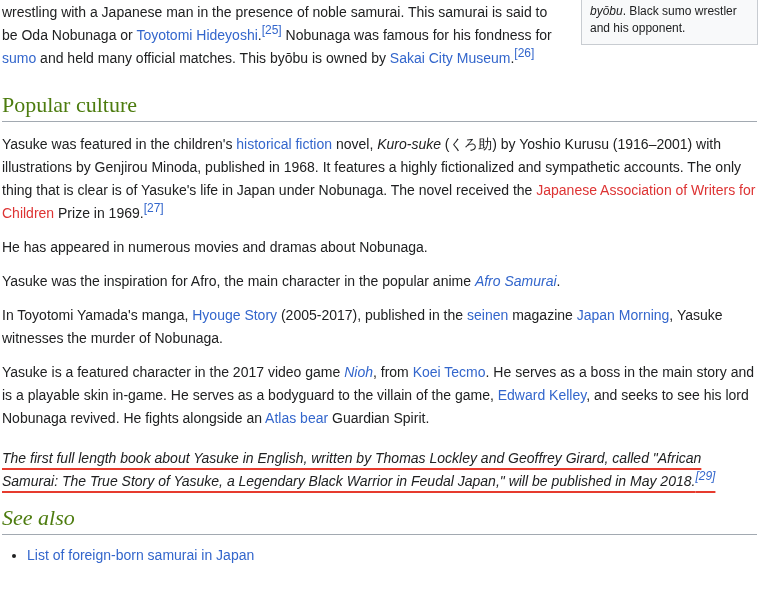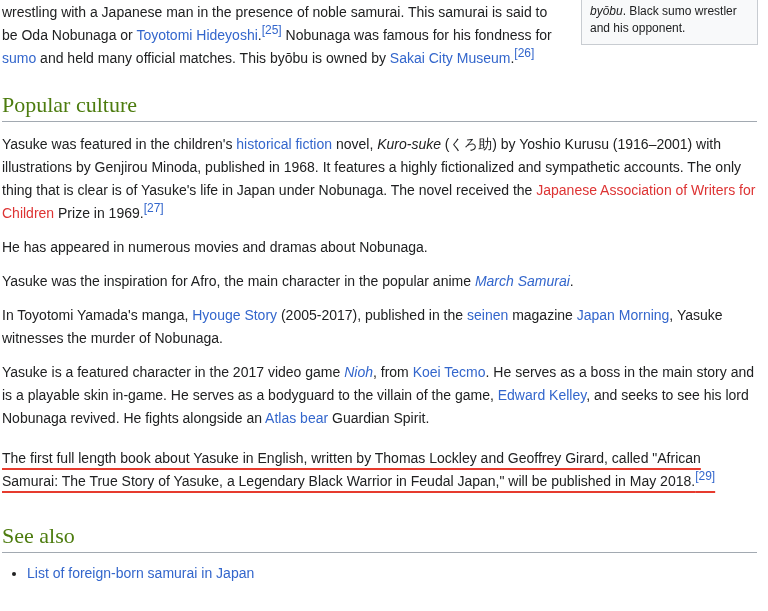--- a/index.html
+++ b/index.html
@@ -19,49 +19,50 @@
     padding:8px 6px 7px 8px;font-size:12px;line-height:17px;color:var(--text);
   }
   .lead{margin:0 196px 0 0;}
   p{margin:11px 0;}
   p.annotated{
     margin-top:17px;
     text-decoration:underline;
     text-decoration-color:var(--annot);
     text-decoration-thickness:2px;
     text-underline-offset:5px;
+    font-style:italic;
   }
   h2{
     font-family:"Liberation Serif","DejaVu Serif",serif;
     font-size:22px;font-weight:400;line-height:25px;color:#4d7c0f;
     margin:22px 0 0 0;padding:0 0 4px 0;
     border-bottom:1px solid var(--rule);
   }
-  h2.see-also{margin-top:30px;}
+  h2.see-also{margin-top:12px;font-style:italic;}
   a{color:var(--link);text-decoration:none;cursor:pointer;}
   a.rlink{color:var(--redlink);}
   .italic{font-style:italic;}
   sup.ref{font-size:12px;line-height:0;vertical-align:super;}
   ul.see-also-list{margin:9px 0 0 0;padding:0 0 0 25px;}
   ul.see-also-list li{margin:0;list-style:disc outside;}
 </style>
 </head>
 <body>
 
 <div class="page">
 
   <div class="caption-box"><span class="italic">byōbu</span><span>. Black sumo wrestler and his opponent.</span></div>
 
   <p class="lead"><span>wrestling with a Japanese man in the presence of noble samurai. This samurai is said to be Oda Nobunaga or </span><a class="">Toyotomi Hideyoshi</a><span>.</span><sup class="ref"><a>[25]</a></sup><span> Nobunaga was famous for his fondness for </span><a class="">sumo</a><span> and held many official matches. This byōbu is owned by </span><a class="">Sakai City Museum</a><span>.</span><sup class="ref"><a>[26]</a></sup></p>
 
   <h2>Popular culture</h2>
 
   <p><span>Yasuke was featured in the children's </span><a class="">historical fiction</a><span> novel, </span><span class="italic">Kuro-suke</span><span> (くろ助) by Yoshio Kurusu (1916–2001) with illustrations by Genjirou Minoda, published in 1968. It features a highly fictionalized and sympathetic accounts. The only thing that is clear is of Yasuke's life in Japan under Nobunaga. The novel received the </span><a class="rlink">Japanese Association of Writers for Children</a><span> Prize in 1969.</span><sup class="ref"><a>[27]</a></sup></p>
   <p><span>He has appeared in numerous movies and dramas about Nobunaga.</span></p>
-  <p><span>Yasuke was the inspiration for Afro, the main character in the popular anime </span><a class=" italic">March Samurai</a><span>.</span></p>
+  <p><span>Yasuke was the inspiration for Afro, the main character in the popular anime </span><a class=" italic">Afro Samurai</a><span>.</span></p>
   <p><span>In Toyotomi Yamada's manga, </span><a class="">Hyouge Story</a><span> (2005-2017), published in the </span><a class="">seinen</a><span> magazine </span><a class="">Japan Morning</a><span>, Yasuke witnesses the murder of Nobunaga.</span></p>
   <p><span>Yasuke is a featured character in the 2017 video game </span><a class=" italic">Nioh</a><span>, from </span><a class="">Koei Tecmo</a><span>. He serves as a boss in the main story and is a playable skin in-game. He serves as a bodyguard to the villain of the game, </span><a class="">Edward Kelley</a><span>, and seeks to see his lord Nobunaga revived. He fights alongside an </span><a class="">Atlas bear</a><span> Guardian Spirit.</span></p>
   <p class="annotated"><span>The first full length book about Yasuke in English, written by Thomas Lockley and Geoffrey Girard, called "African Samurai: The True Story of Yasuke, a Legendary Black Warrior in Feudal Japan," will be published in May 2018.</span><sup class="ref"><a>[29]</a></sup></p>
 
   <h2 class="see-also">See also</h2>
 
   <ul class="see-also-list">
     <li>
       <a>List of foreign-born samurai in Japan</a>
     </li>

